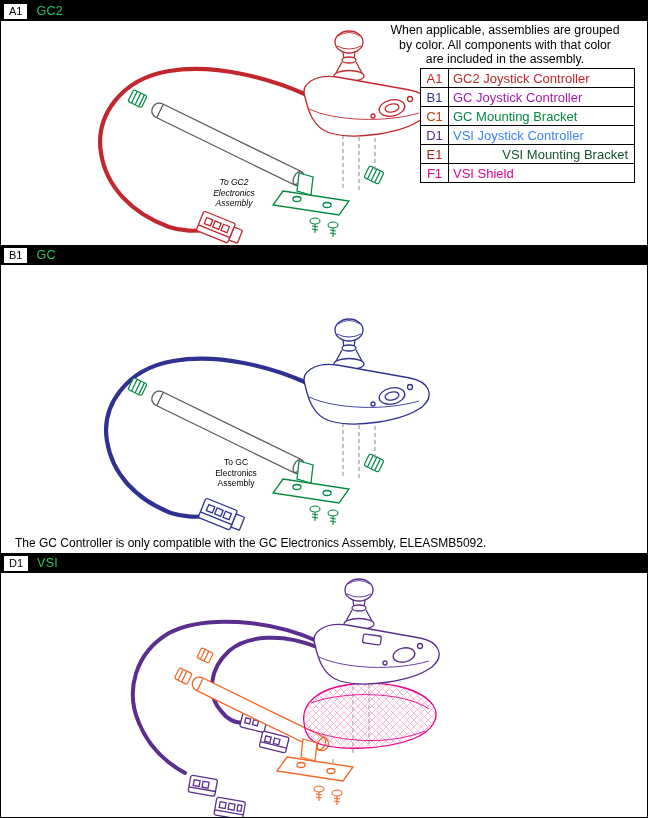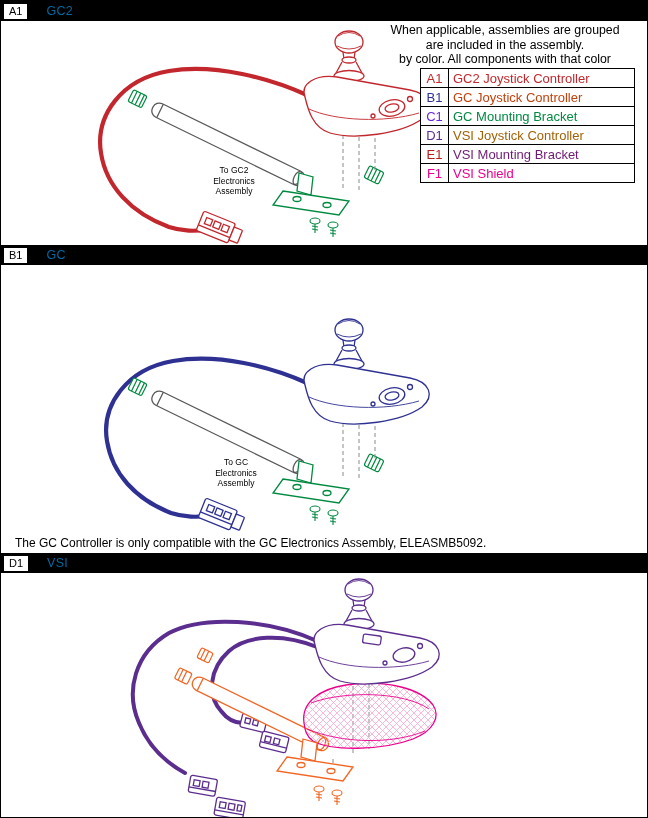--- a/index.html
+++ b/index.html
@@ -2,34 +2,34 @@
 <html><head>
 <meta charset="utf-8">
 <style>
   * { margin:0; padding:0; box-sizing:border-box; }
   html,body { background:#fff; }
   body { font-family:"Liberation Sans", sans-serif; color:#000; }
   .page { position:relative; width:648px; height:818px; border:1px solid #000; background:#fff; overflow:hidden; }
   .panel { position:relative; }
   .bar { height:20px; background:#000; display:flex; align-items:center; gap:9px; padding-left:3px; }
   .code-box { background:#fff; color:#000; font-size:11px; line-height:13px; padding:1px 5px; }
-  .bar-title { color:#0369a1; font-size:12.5px; letter-spacing:0.3px;margin-left:10px; }
+  .bar-title { color:#22c55e; font-size:12.5px; letter-spacing:0.3px; }
   .content { position:relative; overflow:hidden; }
   .content svg { position:absolute; left:0; top:0; }
   .content-a1 { height:224px; }
   .content-b1 { height:228px;margin-top:40px; }
   .content-d1 { height:264px; }
   .footer-row { height:20px; display:flex; align-items:center; padding-left:14px; font-size:12px; }
   .note { position:absolute; left:360px; top:2px; width:288px; text-align:center; font-size:12.3px; line-height:1.18; }
   .legend { position:absolute; left:419px; top:47px; border-collapse:collapse; font-size:13px; background:#fff; }
   .legend td { border:1px solid #000; height:19px; white-space:nowrap; }
   .legend td.code { width:28px; text-align:center; padding:0 3px; }
   .legend td.label { min-width:186px; padding:0 6px 0 4px; }
   .callout { position:absolute; width:64px; text-align:center; font-size:8.5px; line-height:1.25; }
-  .callout-a1 { left:201px; top:144px; }
+  .callout-a1 { left:201px; top:156px;font-style:italic; }
   .callout-b1 { left:203px; top:152px; }
 </style>
 </head>
 <body>
 
 <div class="page">
 
   <section class="panel">
     <header class="bar">
       <span class="code-box">A1</span>
@@ -98,45 +98,45 @@
           <path d="M308,88 C334,100 384,102 418,92" fill="none" stroke-width="0.9"></path>
           <ellipse cx="391" cy="87" rx="13" ry="8" transform="rotate(-12 391 87)"></ellipse>
           <ellipse cx="391" cy="87" rx="7" ry="4" transform="rotate(-12 391 87)"></ellipse>
           <circle cx="409" cy="78" r="2.5"></circle>
           <circle cx="372" cy="95" r="2"></circle>
         </g>
       </svg>
 
       <div class="note">
         <div>When applicable, assemblies are grouped</div>
+        <div>by color. All components with that color</div>
         <div>are included in the assembly.</div>
-        <div>by color. All components with that color</div>
       </div>
 
       <table class="legend">
         <tbody>
           <tr>
             <td class="code" style="color: rgb(193, 39, 45);">A1</td>
             <td class="label" style="color: rgb(193, 39, 45); margin-left: 21px;">GC2 Joystick Controller</td>
           </tr>
           <tr>
             <td class="code" style="color: rgb(46, 49, 146);">B1</td>
-            <td class="label" style="color: #c2410c;">GC Joystick Controller</td>
-          </tr>
-          <tr>
-            <td class="code" style="color: #6d28d9;">C1</td>
+            <td class="label" style="color: #a21caf;">GC Joystick Controller</td>
+          </tr>
+          <tr>
+            <td class="code" style="color: #c2410c;">C1</td>
             <td class="label" style="color: rgb(0, 138, 64);">GC Mounting Bracket</td>
           </tr>
           <tr>
             <td class="code" style="color: rgb(91, 45, 142);">D1</td>
-            <td class="label" style="color: #a16207;">VSI Joystick Controller</td>
+            <td class="label" style="color: #3b82f6;">VSI Joystick Controller</td>
           </tr>
           <tr>
             <td class="code" style="color: #b91c1c;">E1</td>
-            <td class="label" style="color: #701a75;">VSI Mounting Bracket</td>
+            <td class="label" style="color: #14532d; text-align: right;">VSI Mounting Bracket</td>
           </tr>
           <tr>
             <td class="code" style="color: rgb(236, 0, 140);">F1</td>
             <td class="label" style="color: rgb(236, 0, 140);">VSI Shield</td>
           </tr>
         </tbody>
       </table>
 
       <div class="callout callout-a1">To GC2 Electronics Assembly</div>
     </div>

